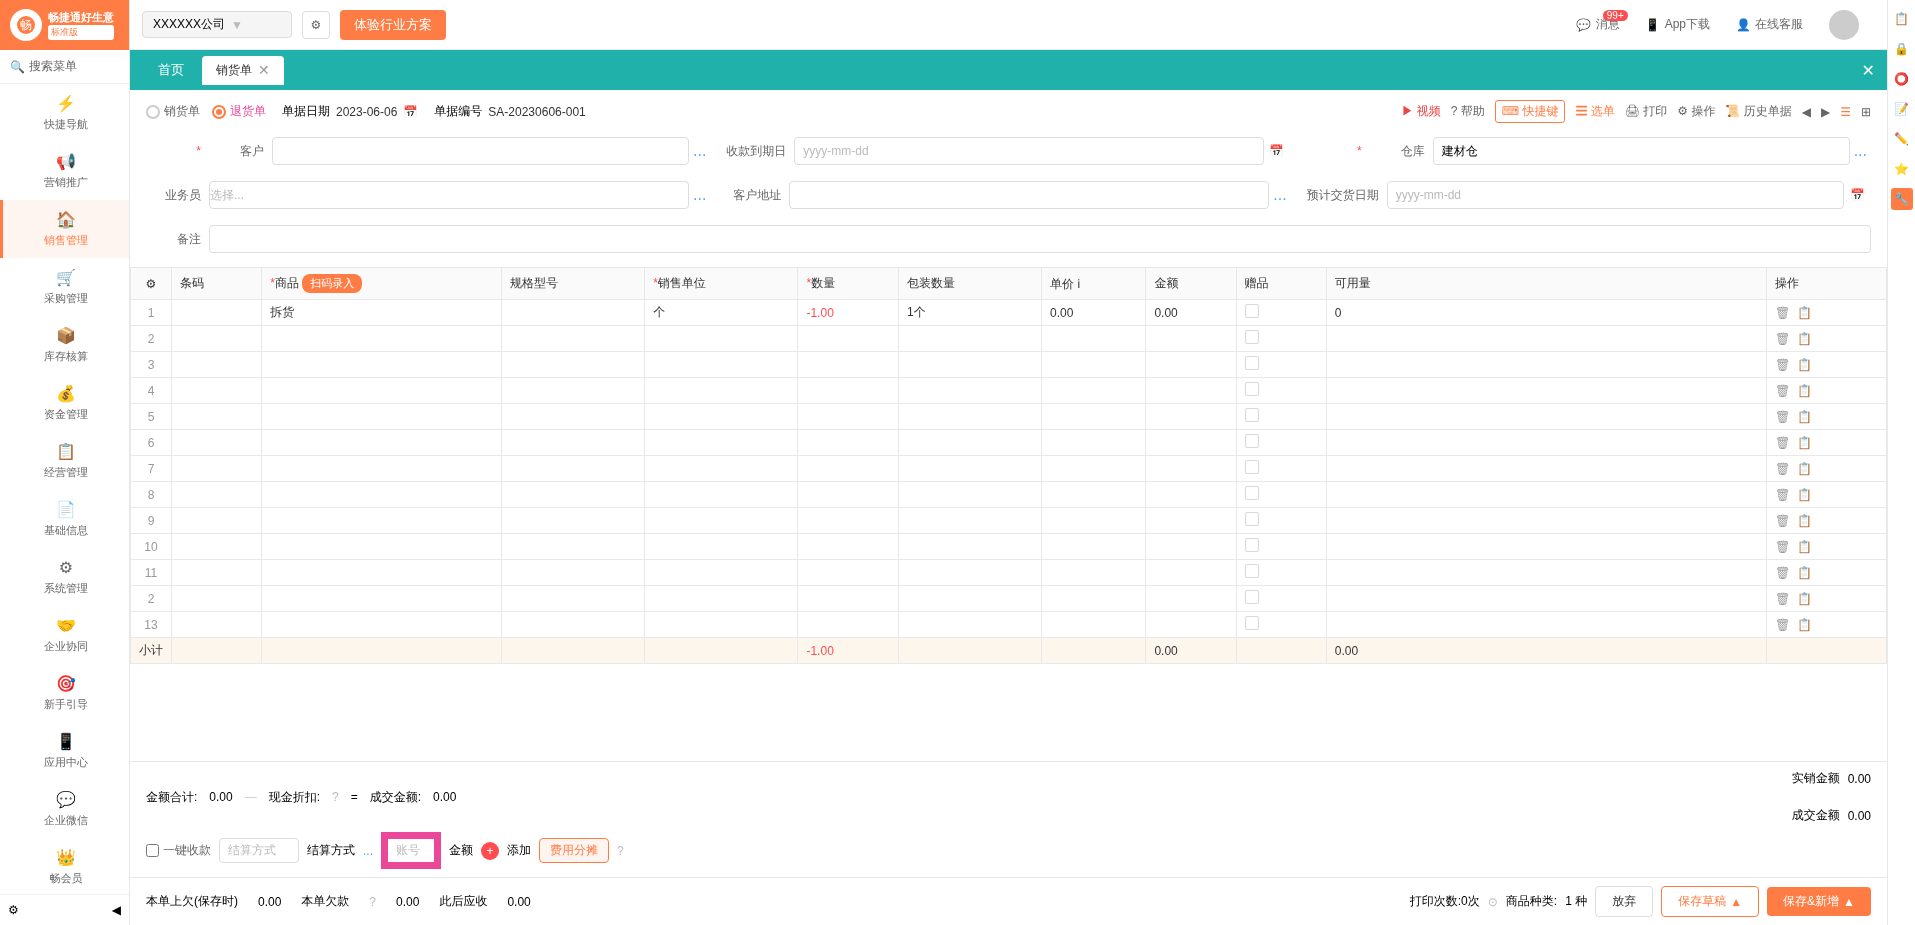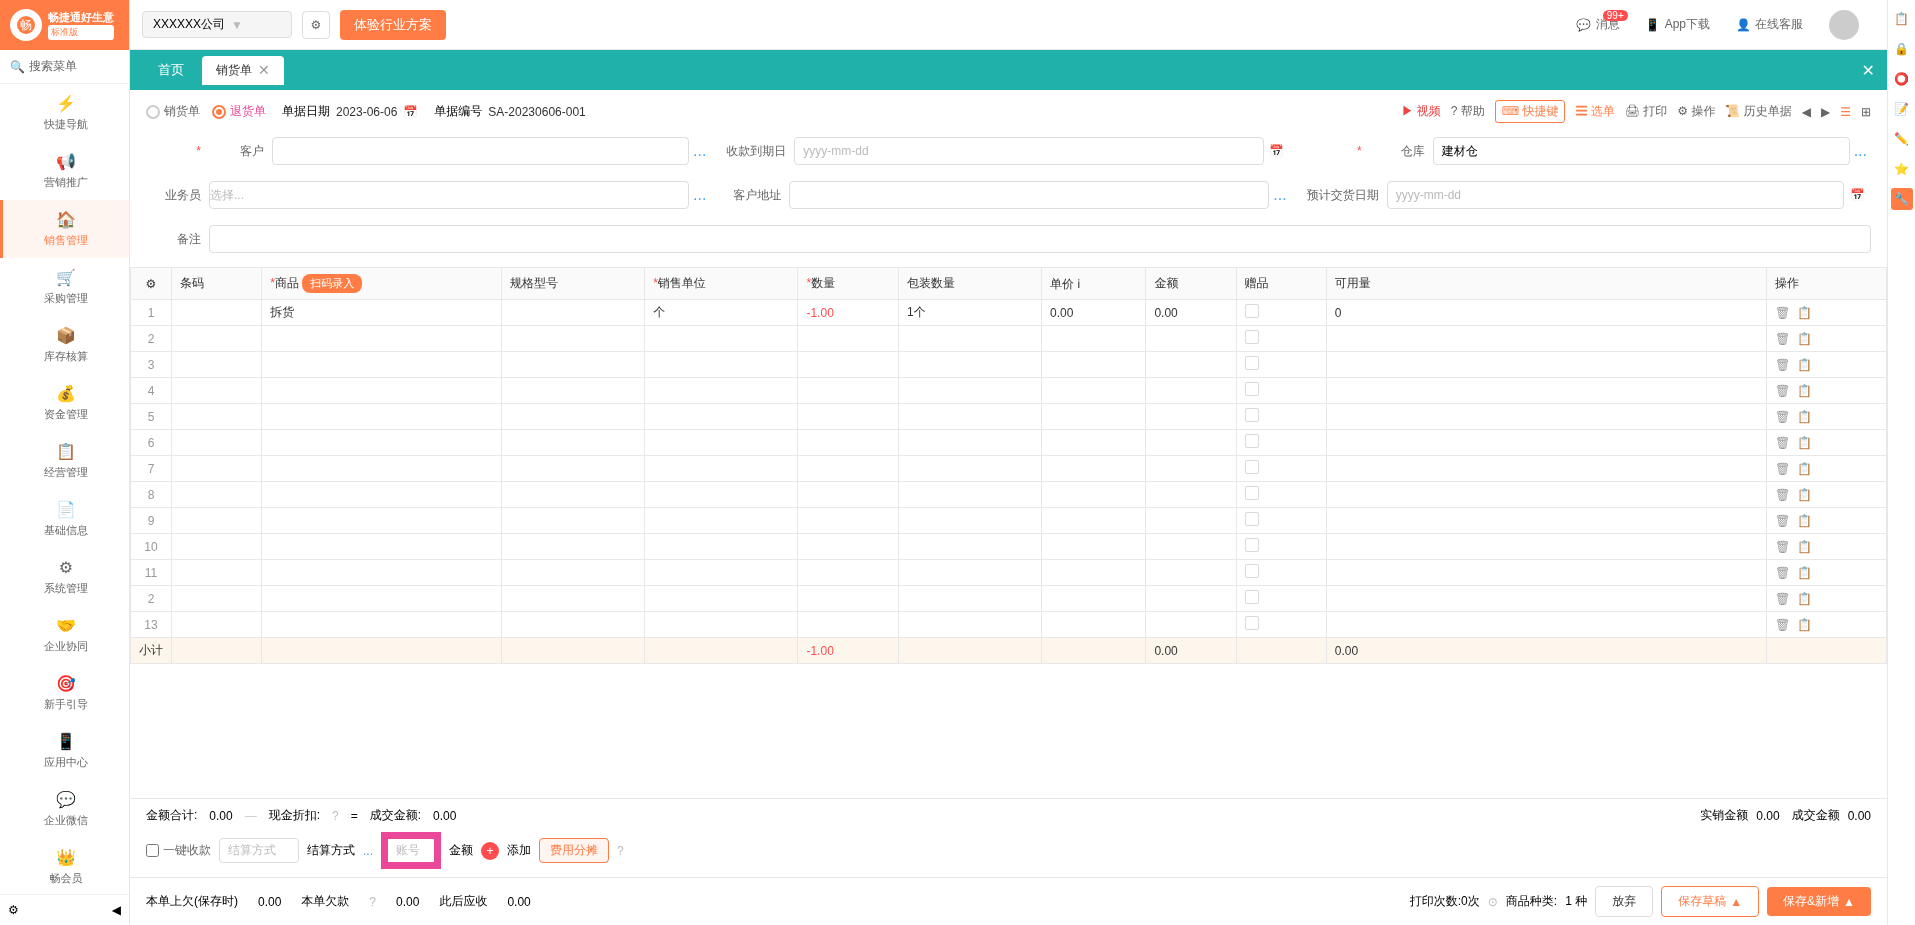--- a/index.html
+++ b/index.html
@@ -582,21 +582,21 @@
       <div class="bottom-totals">
         <span>金额合计:</span>
         <span>0.00</span>
         <span class="total-dash">—</span>
         <span>现金折扣:</span>
         <span style="color:#bbb;">?</span>
         <span>=</span>
         <span>成交金额:</span>
         <span>0.00</span>
 
-        <div style="margin-left:auto;display:flex;flex-direction:row;gap:12px;">
+        <div style="margin-left:auto;display:flex;flex-direction:column;gap:20px;">
           <div style="display:flex;gap:8px;align-items:center;">
             <span>实销金额</span>
             <span>0.00</span>
           </div>
           <div style="display:flex;gap:8px;align-items:center;">
             <span>成交金额</span>
             <span>0.00</span>
           </div>
         </div>
       </div>

